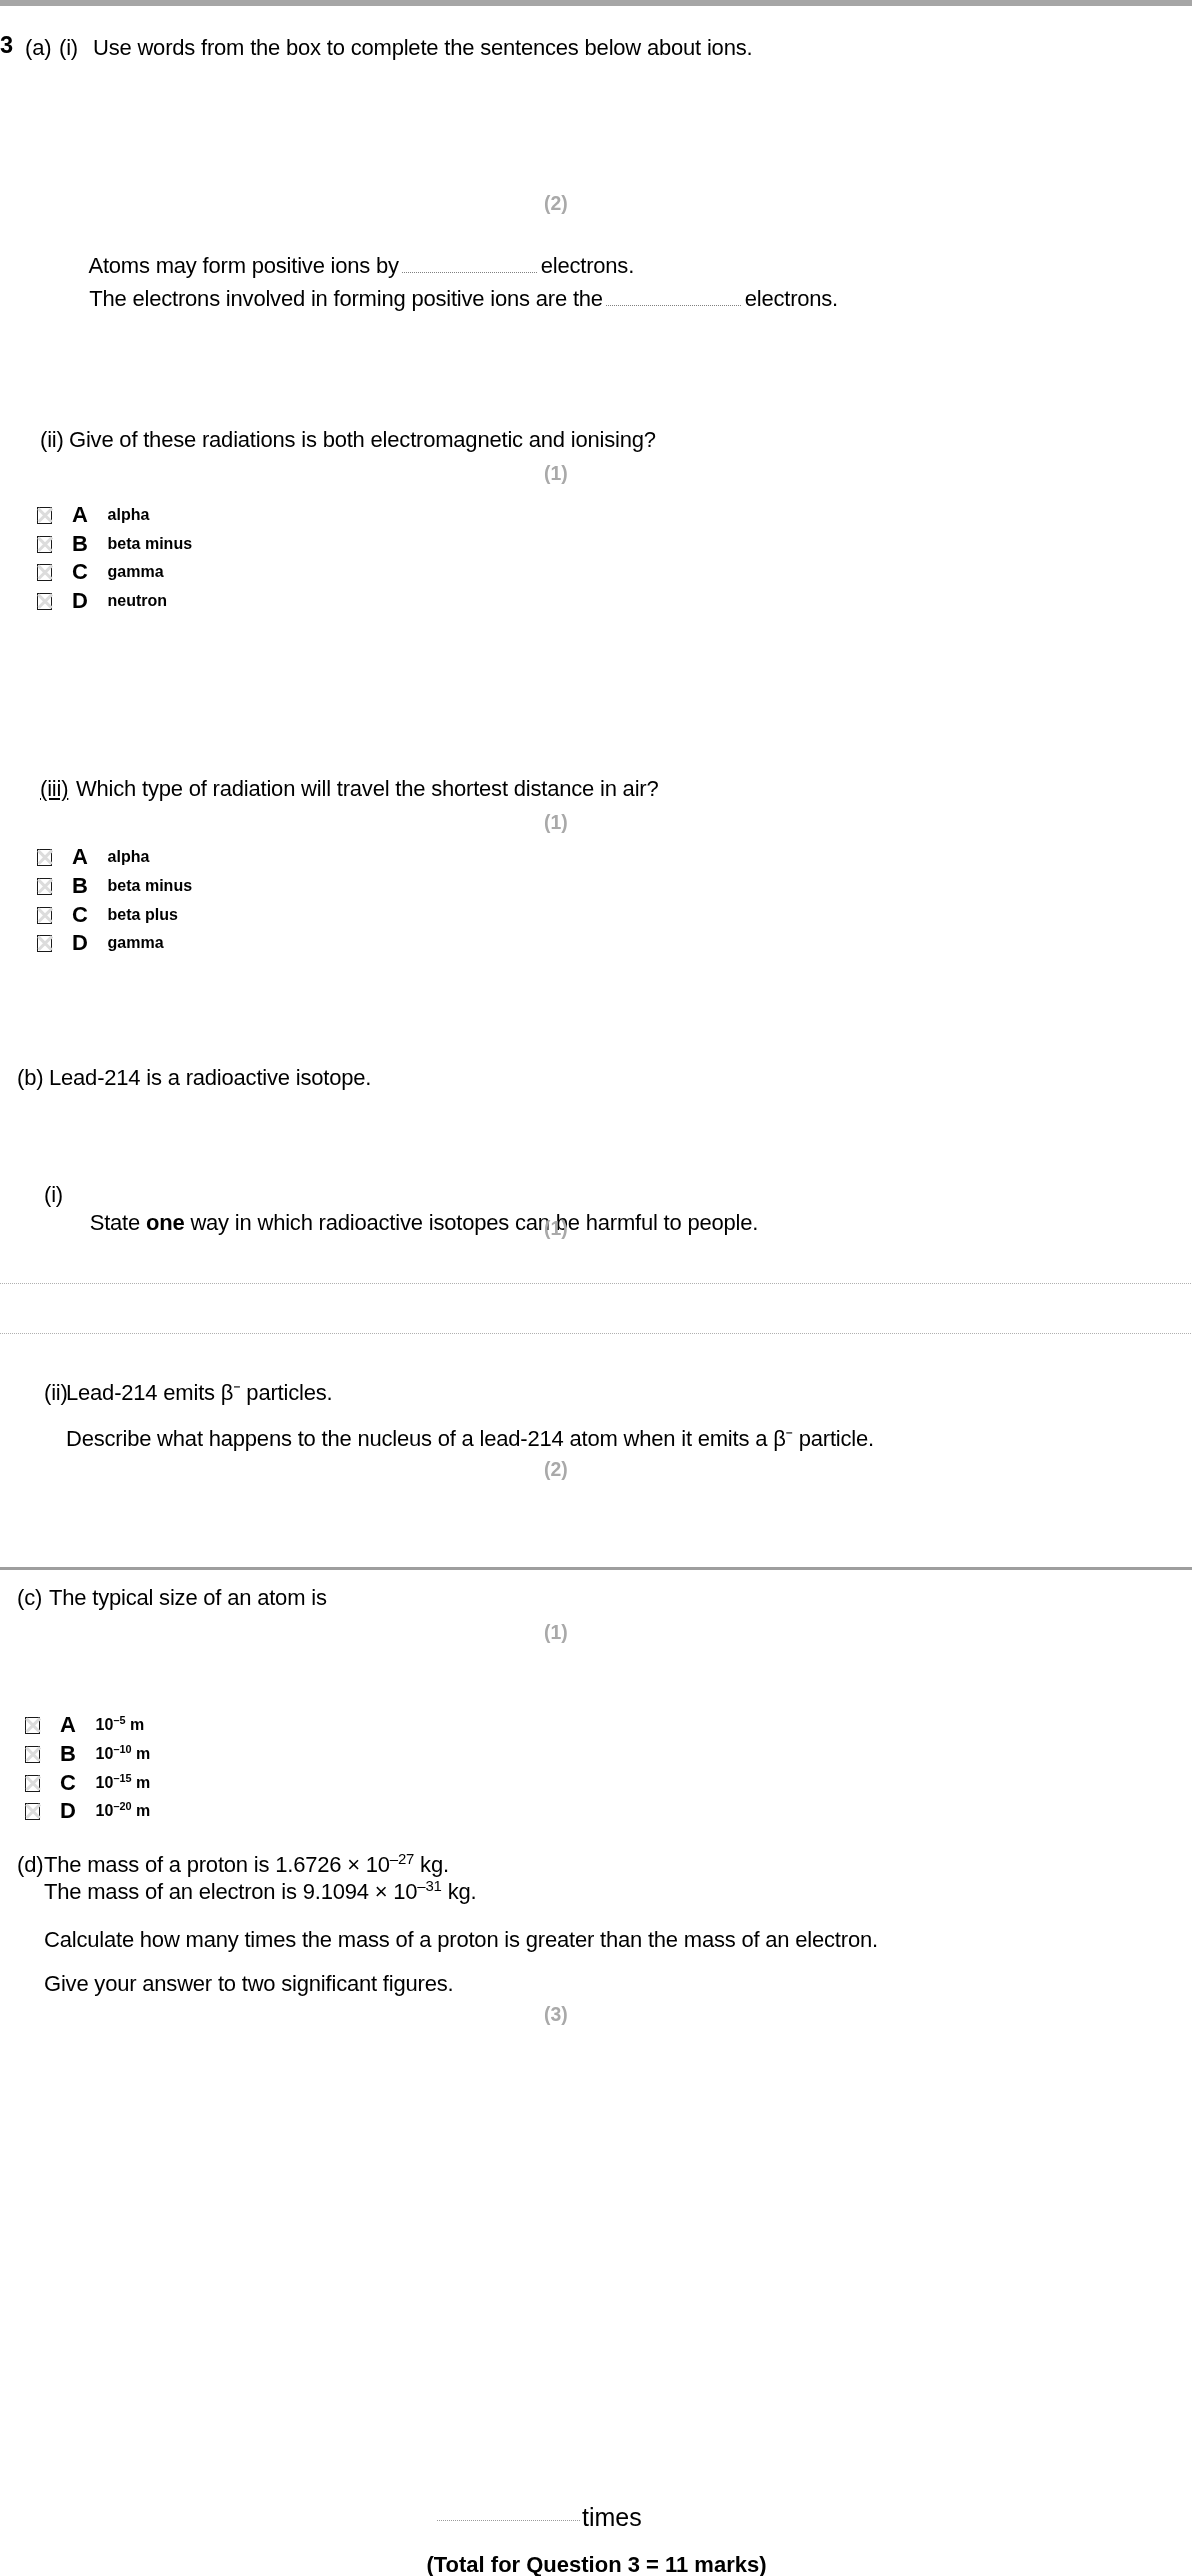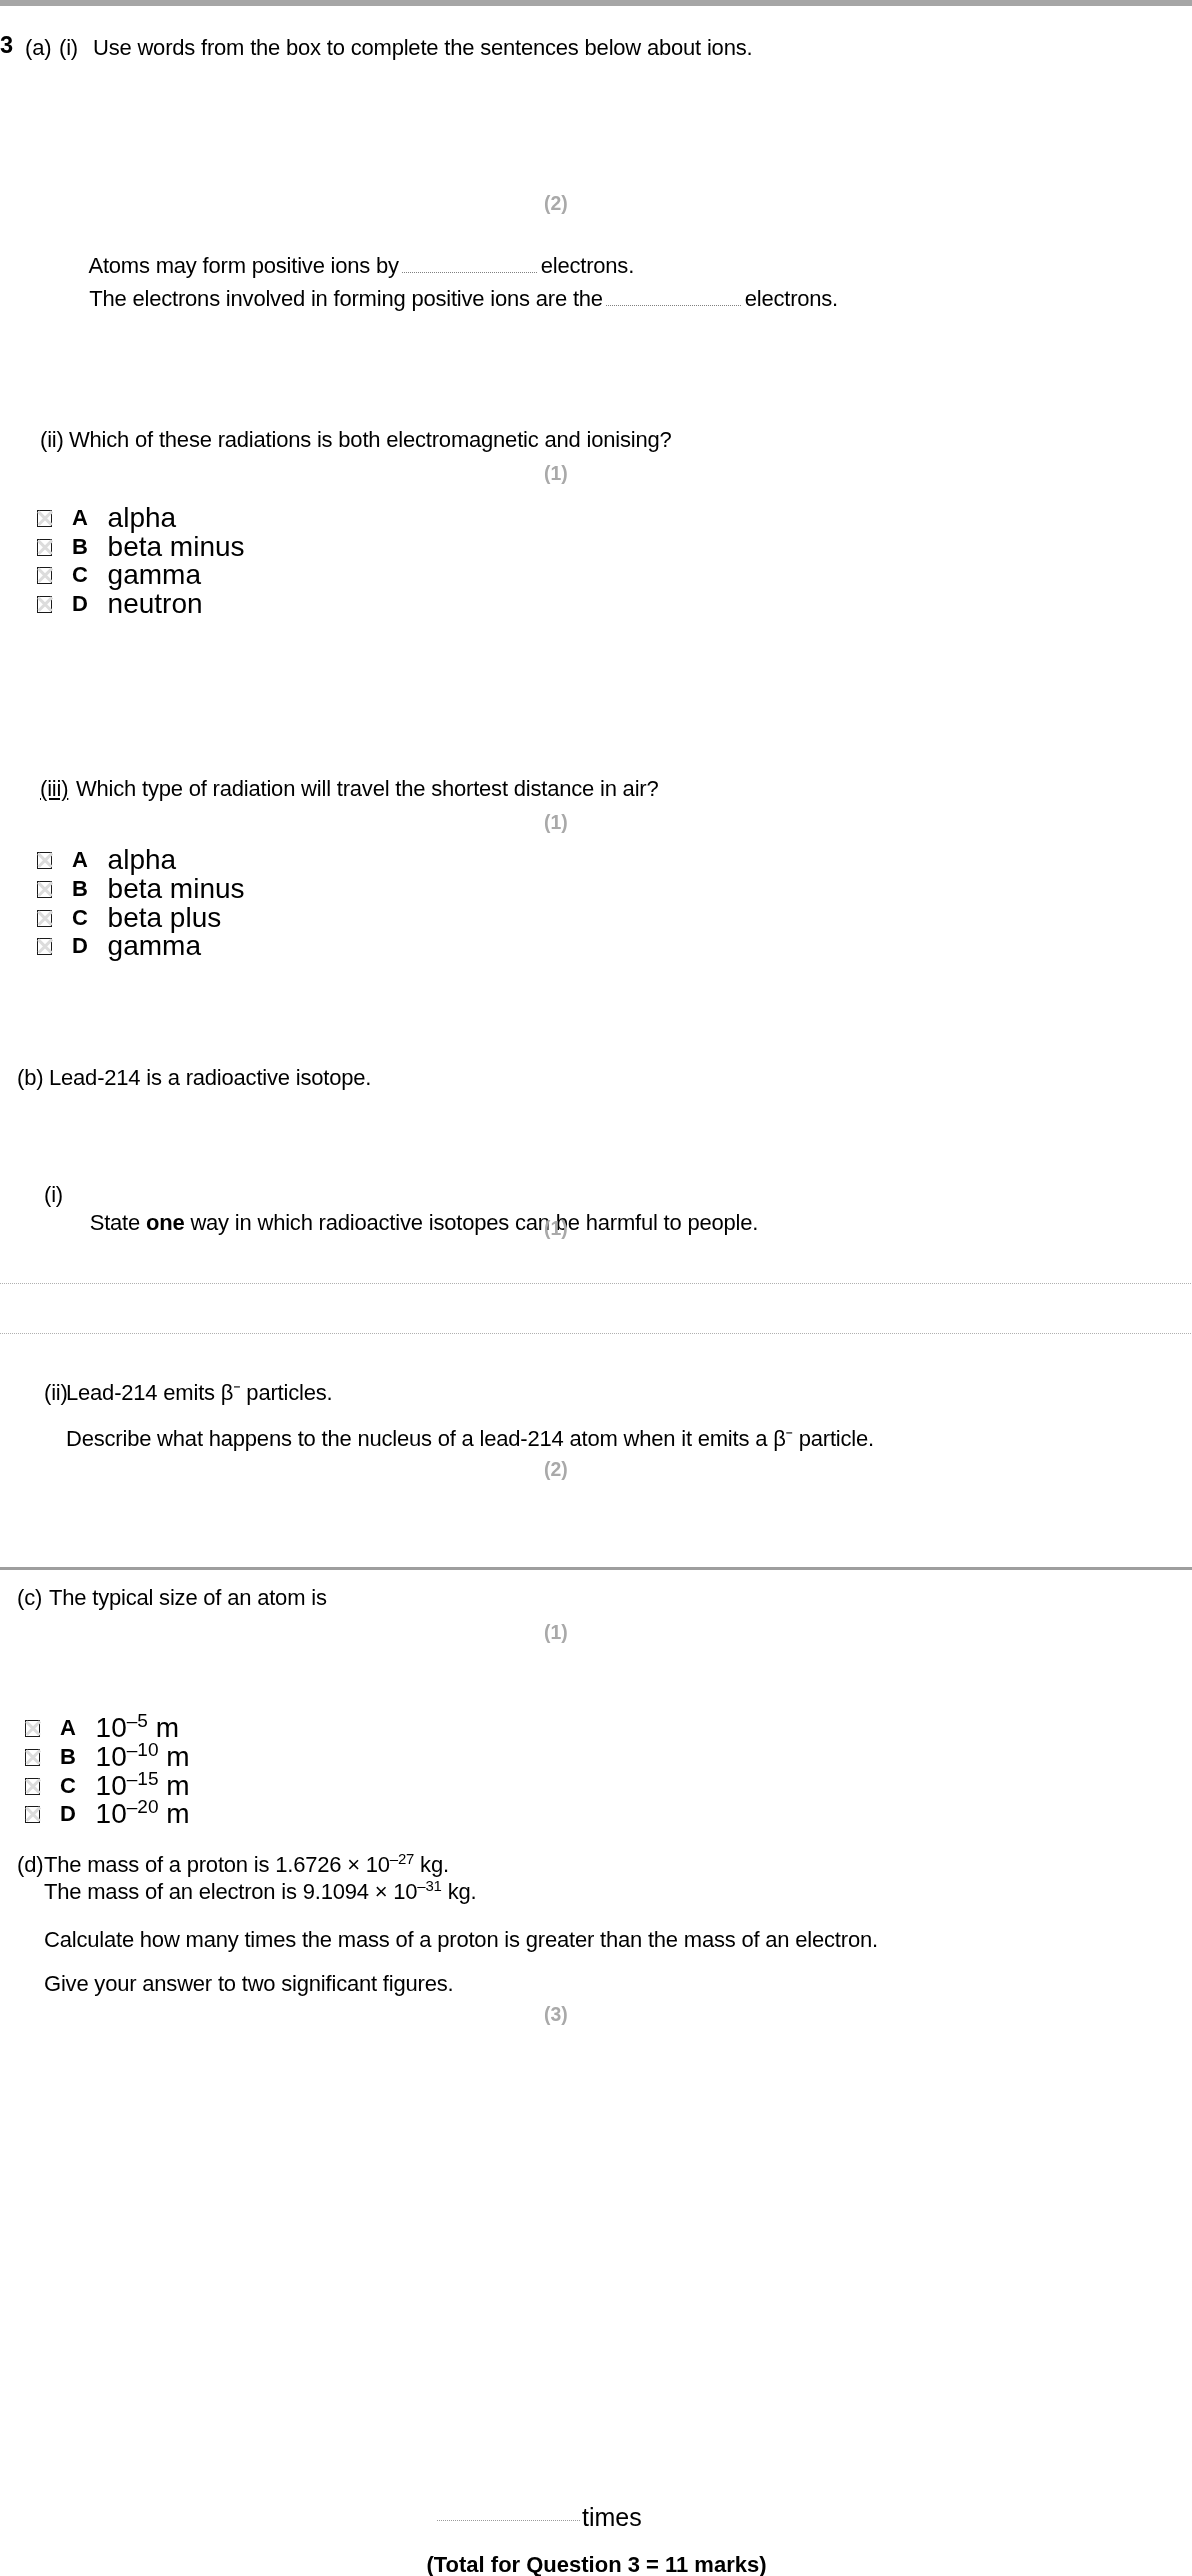--- a/index.html
+++ b/index.html
@@ -131,22 +131,23 @@
   .cbox::before { transform: translate(-50%,-50%) rotate(45deg); }
   .cbox::after  { transform: translate(-50%,-50%) rotate(-45deg); }
 
   .opt-letter {
     font-weight: bold;
     font-size: 22px;
     margin-left: 20px;
     width: 18.6px;
   }
   .opt-text {
-    font-size: 28px;
+    font-size: 16px;
     margin-left: 17px;
+    font-weight: bold;
   }
 
   sup { font-size: 0.68em; vertical-align: super; line-height: 0; }
 
   .footer-total {
     position: absolute;
     width: 1193px;
     text-align: center;
     font-size: 22px;
     font-weight: bold;
@@ -181,21 +182,21 @@
 
   <div class="t" style="left:66px; top:224px;">
     <span>Atoms may form positive ions by</span><span class="blank" style="width:135px;"></span><span>electrons.</span>
   </div>
 
   <div class="t" style="left:66px; top:257px;">
     <span>The electrons involved in forming positive ions are the</span><span class="blank" style="width:135px;"></span><span>electrons.</span>
   </div>
 
   <div class="t" style="left:40px; top:426px;">(ii)</div>
-  <div class="t" style="left:69px; top:426px;">Which of these radiations is both electromagnetic and ionising?</div>
+  <div class="t" style="left:69px; top:426px;">Give of these radiations is both electromagnetic and ionising?</div>
   <div class="marks" style="left:544px; top:462px;">(1)</div>
 
   <div class="opt" style="left:37px; top:502px;">
     <span class="cbox"></span>
     <span class="opt-letter">A</span>
     <span class="opt-text">alpha</span>
   </div>
   <div class="opt" style="left:37px; top:531px;">
     <span class="cbox"></span>
     <span class="opt-letter">B</span>

